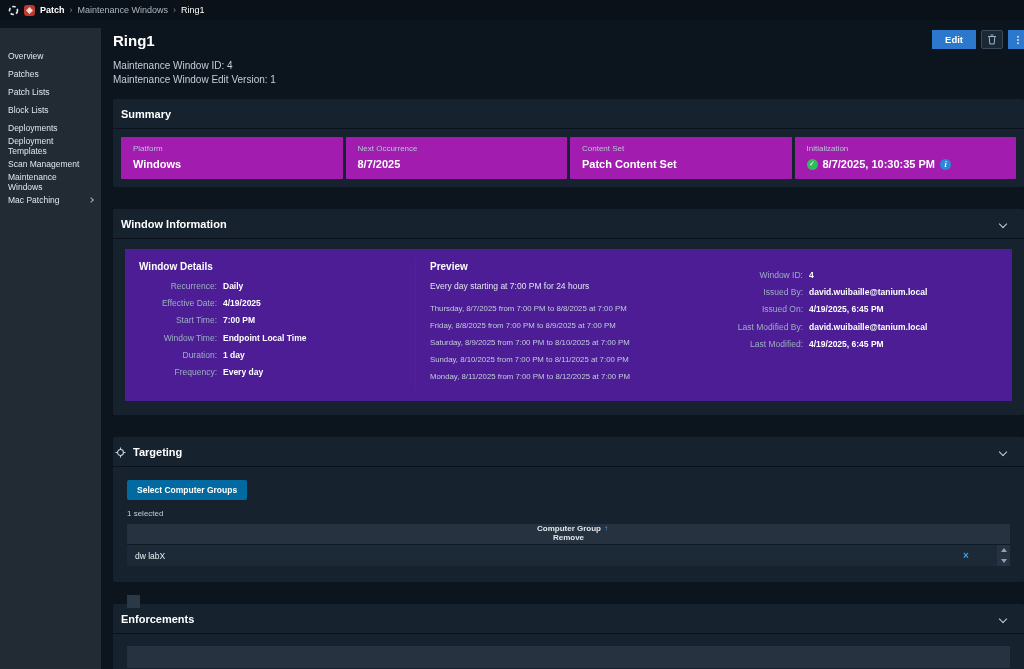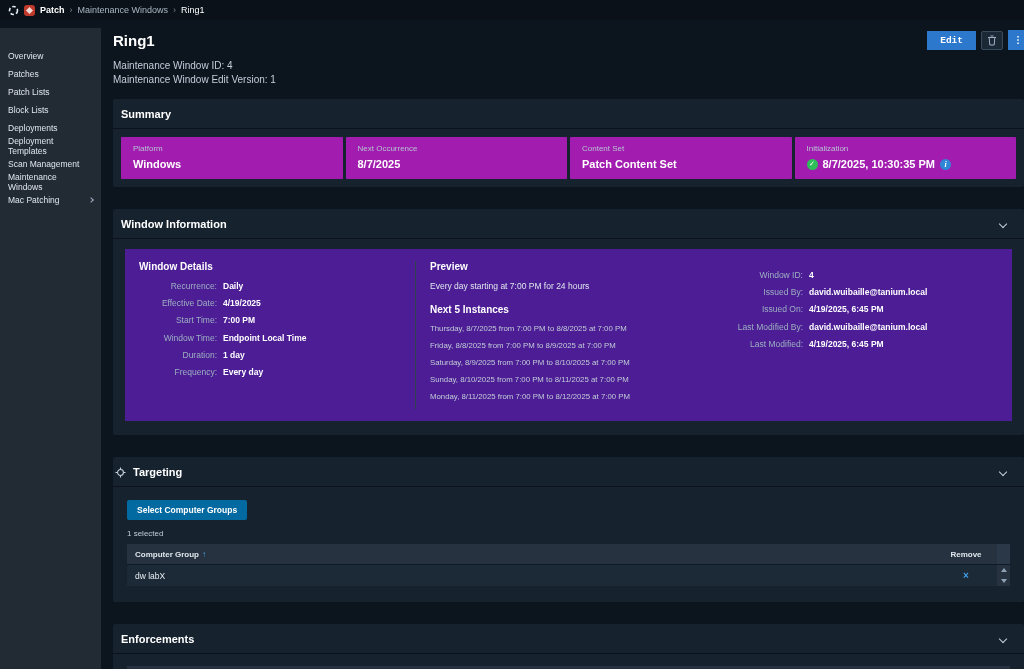--- a/index.html
+++ b/index.html
@@ -25,21 +25,21 @@
   .sidebar { width:101px; flex:0 0 101px; background:#222a34; padding-top:19px;margin-top:8px; }
   .side-item { height:18px; padding:0 8px; font-size:8.5px; color:#dfe6ee; display:flex; align-items:center; justify-content:space-between; cursor:pointer; }
   .s-chev { width:4px; height:4px; border-right:1px solid #9fb0c2; border-bottom:1px solid #9fb0c2; transform:rotate(-45deg); }
 
   .main { flex:1; overflow:hidden; padding:10px 0 0 12px; }
 
   
   .title-row { display:flex; align-items:flex-start; justify-content:space-between; }
   h1 { font-size:15px; color:#fff; margin:2px 0 8px; }
   .head-actions { display:flex; gap:5px; align-items:center; }
-  .btn-blue { background:#2c78cc; color:#fff; border:none; border-radius:0; font-size:9.5px; font-weight:bold; padding:4px 13px; cursor:pointer; font-family:Liberation Mono, monospace; }
+  .btn-blue { background:#2c78cc; color:#fff; border:none; border-radius:0; font-size:9.5px; font-weight:bold; padding:4px 13px; cursor:pointer; font-family:Liberation Sans, sans-serif; }
   .btn-icon { background:#1b2836; border:1px solid #3a4a5d; border-radius:2px; width:22px; height:19px; display:inline-flex; align-items:center; justify-content:center; cursor:pointer; }
   .btn-edge { width:20px; padding:4px 0; margin-right:-4px; text-align:center; }
   .meta-line { font-size:10px; color:#c3cedb; margin:3px 0; }
 
   
   .card { background:#16222e; margin:14px 0 22px 0; border-radius:2px; }
   .card-head { display:flex; align-items:center; gap:7px; padding:9px 14px 8px 8px; border-bottom:1px solid #0b121b; }
   .card-head h2 { font-size:11px; color:#fff; flex:1; }
   .chev-down { width:6px; height:6px; border-right:1.5px solid #c7d2dd; border-bottom:1.5px solid #c7d2dd; transform:rotate(45deg); cursor:pointer; margin-right:4px; }
 
@@ -64,21 +64,21 @@
   .wi-preview { flex:1; }
   .preview-sum { font-size:8.5px; color:#dfe7ee; margin:2px 0 13px; }
   .instance { font-size:7.8px; color:#c2cdd8; margin:8px 0; }
   .wi-meta { width:295px; flex:0 0 295px; padding-top:2px; }
   .wi-meta .k { width:100px; flex:0 0 100px; }
 
   
   .tg-body { padding:12px 14px 16px; }
   .btn-select { background:#0369a1; color:#fff; border:none; border-radius:2px; font-size:8.5px; font-weight:bold; padding:5px 10px; cursor:pointer; font-family:inherit; }
   .selected-count { font-size:8px; color:#c3cedb; margin:9px 0 6px; }
-  .t-head { display:flex; background:#26323f; font-size:8px; font-weight:bold; color:#dfe7ee; height:20px; align-items:center; }
+  .t-head { display:flex; background:#26323f; font-size:8px; font-weight:bold; color:#dfe7ee; height:20px; align-items:center;flex-direction:column; }
   .t-head .cg { flex:1; padding-left:8px; display:flex; gap:3px; align-items:center; }
   .sort-arrow { color:#3f9fe8; font-size:8px; cursor:pointer; }
   .col-remove { width:62px; flex:0 0 62px; text-align:center; }
   .t-corner { width:13px; flex:0 0 13px; align-self:stretch; background:#2b3847; }
   .t-row { display:flex; background:#1c2936; height:22px; align-items:center; font-size:8.5px; color:#e9eef3; border-top:1px solid #101a24; cursor:pointer; }
   .t-row .cg { flex:1; padding-left:8px; }
   .x-btn { color:#3f9fe8; font-size:10px; font-weight:bold; cursor:pointer; background:none; border:none; }
   .t-spin { width:13px; flex:0 0 13px; align-self:stretch; background:#26323f; display:flex; flex-direction:column; align-items:center; justify-content:space-between; padding:3px 0; }
   .tri-up { width:0; height:0; border-left:3px solid transparent; border-right:3px solid transparent; border-bottom:4px solid #8fa2b5; cursor:pointer; }
   .tri-down { width:0; height:0; border-left:3px solid transparent; border-right:3px solid transparent; border-top:4px solid #8fa2b5; cursor:pointer; }
@@ -219,21 +219,20 @@
                 </div>
               <div class="kv">
                   <span class="k">Frequency:</span>
                   <span class="v">Every day</span>
                 </div>
             </div>
             <div class="wi-divider"></div>
             <div class="wi-preview">
               <h3>Preview</h3>
               <p class="preview-sum">Every day starting at 7:00 PM for 24 hours</p>
-              <h3>Next 5 Instances</h3>
               <div class="instance">Thursday, 8/7/2025 from 7:00 PM to 8/8/2025 at 7:00 PM</div>
               <div class="instance">Friday, 8/8/2025 from 7:00 PM to 8/9/2025 at 7:00 PM</div>
               <div class="instance">Saturday, 8/9/2025 from 7:00 PM to 8/10/2025 at 7:00 PM</div>
               <div class="instance">Sunday, 8/10/2025 from 7:00 PM to 8/11/2025 at 7:00 PM</div>
               <div class="instance">Monday, 8/11/2025 from 7:00 PM to 8/12/2025 at 7:00 PM</div>
             </div>
             <div class="wi-meta">
               <div class="kv">
                   <span class="k">Window ID:</span>
                   <span class="v">4</span>

